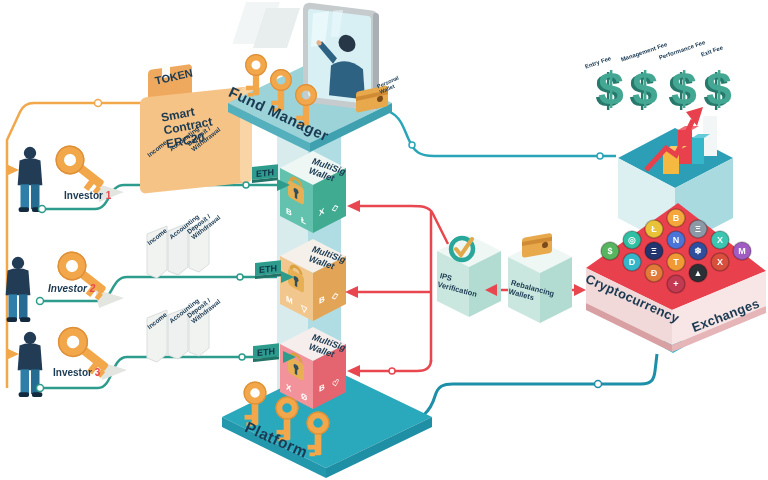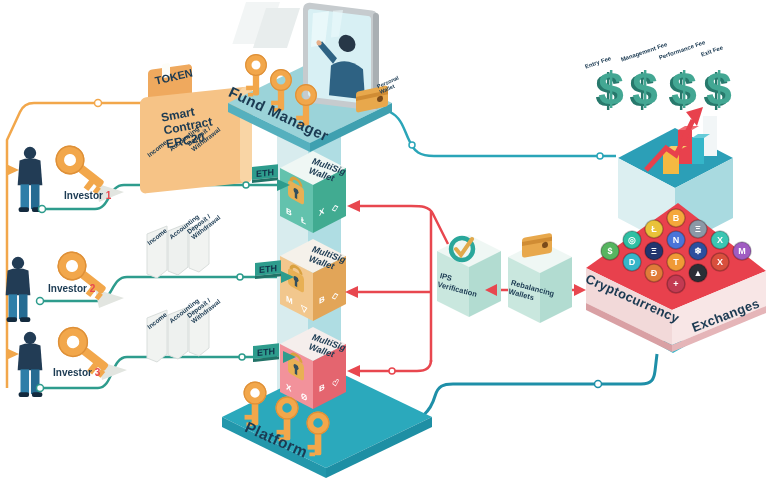--- a/index.html
+++ b/index.html
@@ -337,21 +337,21 @@
 Wallet</div>
 
 <div class="lbl ms-lbl" style="left:314px;top:156px;">MultiSig
 Wallet</div>
 <div class="lbl ms-lbl" style="left:314px;top:244px;">MultiSig
 Wallet</div>
 <div class="lbl ms-lbl" style="left:314px;top:332px;">MultiSig
 Wallet</div>
 
 <div class="lbl inv-lbl" style="left:48px;top:191px;padding-left:16px;"><span>Investor</span> <span class="inv-num">1</span></div>
-<div class="lbl inv-lbl" style="left:48px;top:284px;"><span>Investor</span> <span class="inv-num">2</span></div>
+<div class="lbl inv-lbl" style="left:48px;top:284px;font-style:italic;"><span>Investor</span> <span class="inv-num">2</span></div>
 <div class="lbl inv-lbl" style="left:53px;top:368px;"><span>Investor</span> <span class="inv-num">3</span></div>
 
 <div class="lbl doc-lbl" style="left:148px;top:152px;">Income</div>
 <div class="lbl doc-lbl" style="left:170px;top:146px;">Accounting</div>
 <div class="lbl doc-lbl" style="left:190px;top:140px;">Deposit /
 Withdrawal</div>
 <div class="lbl doc-lbl" style="left:148px;top:240px;">Income</div>
 <div class="lbl doc-lbl" style="left:170px;top:234px;">Accounting</div>
 <div class="lbl doc-lbl" style="left:190px;top:228px;">Deposit /
 Withdrawal</div>

